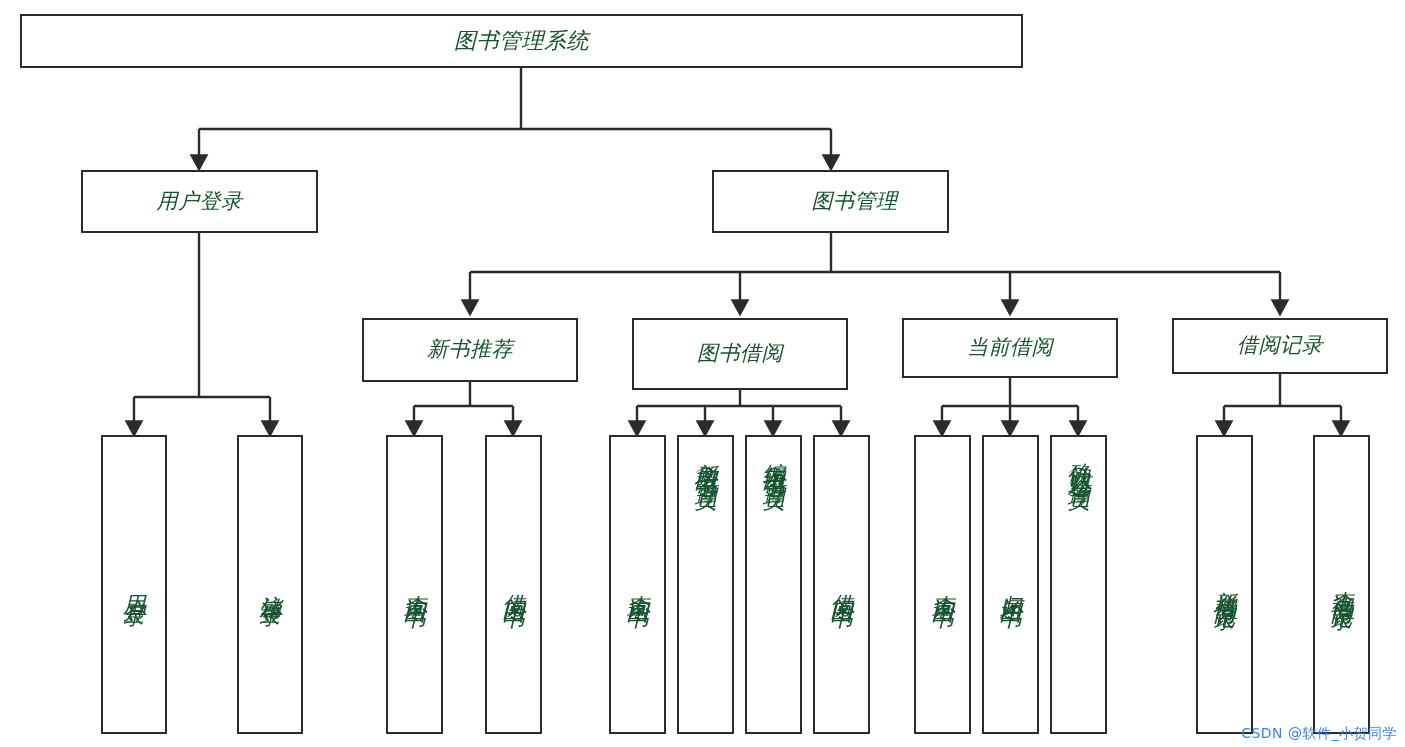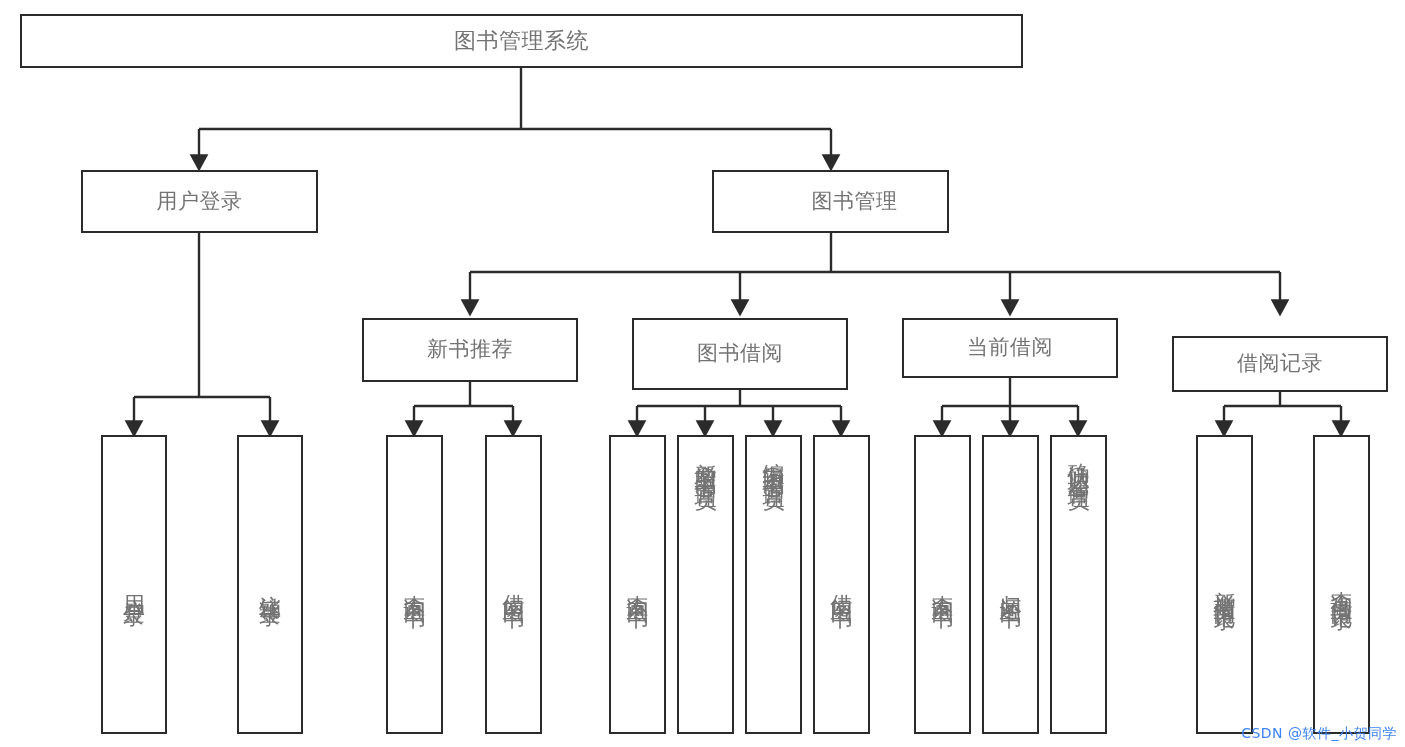--- a/index.html
+++ b/index.html
@@ -17,22 +17,23 @@
     overflow: hidden;
   }
   .node {
     position: absolute;
     box-sizing: border-box;
     border: 2.5px solid #2b2b2b;
     background: #ffffff;
     display: flex;
     align-items: center;
     justify-content: center;
-    color: #737373;
+    color: #14532d;
     letter-spacing: 0.5px;
+    font-style: italic;
   }
   .node.h {
     font-size: 21px;
     line-height: 1.1;
   }
   .node.root {
     font-size: 22px;
   }
   
   .node.v {
@@ -141,21 +142,21 @@
   </div>
 
   <div class="node h" style="left:632px; top:318px; width:216px; height:72px;">
     <span class="label">图书借阅</span>
   </div>
 
   <div class="node h" style="left:902px; top:318px; width:216px; height:60px;">
     <span class="label">当前借阅</span>
   </div>
 
-  <div class="node h" style="left:1172px; top:336px; width:216px; height:56px;">
+  <div class="node h" style="left:1172px; top:318px; width:216px; height:56px;">
     <span class="label">借阅记录</span>
   </div>
 
   <div class="node v centered" style="left:101px; top:435px; width:66px; height:299px;">
     <span class="label">用户登录</span>
   </div>
   <div class="node v centered" style="left:237px; top:435px; width:66px; height:299px;">
     <span class="label">注销登录</span>
   </div>
 

